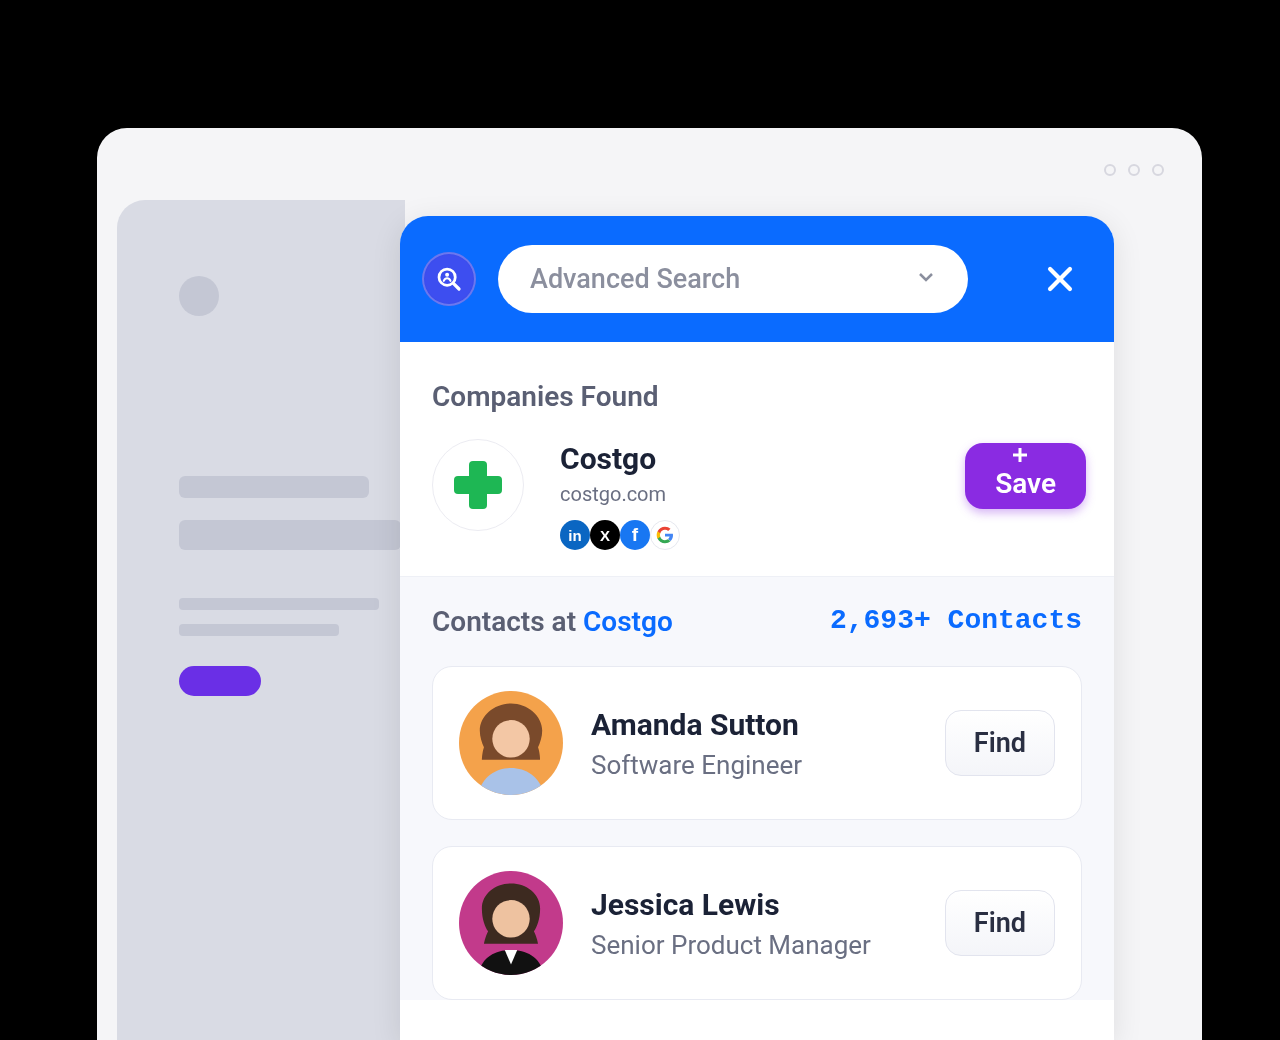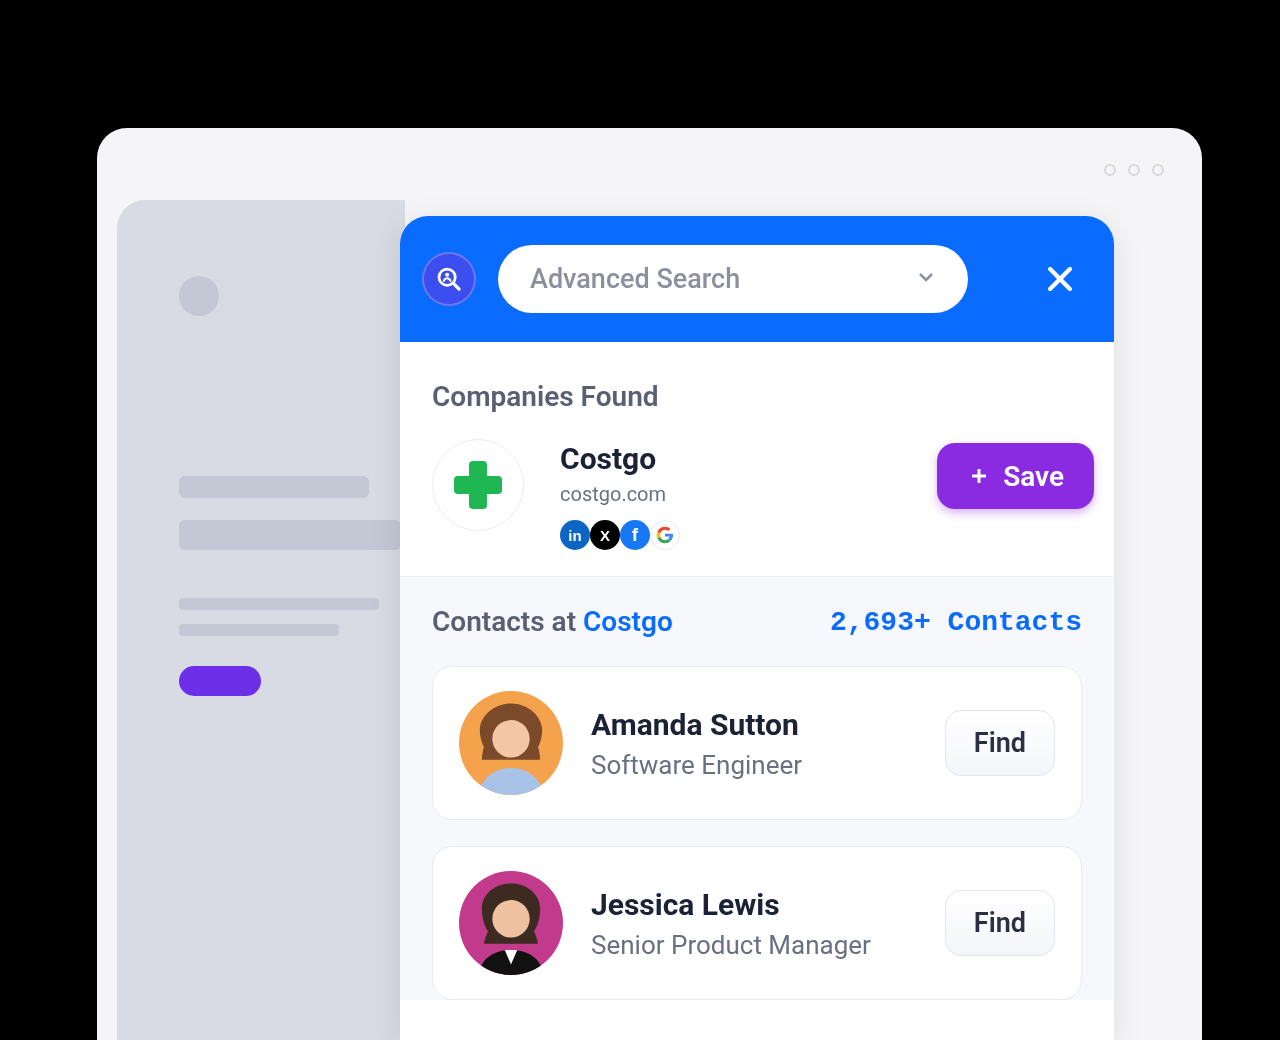--- a/index.html
+++ b/index.html
@@ -95,21 +95,21 @@
   .close-btn {
     margin-left: auto;
     width: 40px; height: 40px;
     display: flex; align-items: center; justify-content: center;
     cursor: pointer;
   }
   .close-btn svg { width: 34px; height: 34px; stroke: #fff; stroke-width: 3; stroke-linecap: round; fill: none; }
 
   
   .section-companies {
-    padding: 38px 20px 26px 32px;
+    padding: 38px 28px 26px 32px;
     border-bottom: 1px solid #eef0f6;
   }
   .section-title {
     font-size: 28px; font-weight: 600; color: #5a5f73;
   }
   .company-row {
     margin-top: 26px;
     display: flex; align-items: flex-start;
   }
   .company-logo {
@@ -148,30 +148,31 @@
     margin-top: 4px;
     height: 66px;
     padding: 0 30px;
     background: #8a2be2;
     color: #fff;
     border-radius: 18px;
     display: flex; align-items: center;
     font-size: 28px; font-weight: 600;
     box-shadow: 0 4px 10px rgba(138,43,226,0.35);
     cursor: pointer;
+    flex-direction: column;
   }
   .save-btn svg { width: 24px; height: 24px; stroke: #fff; stroke-width: 3; fill: none; margin-right: 12px; }
 
   
   .section-contacts {
     background: #f7f8fc;
     padding: 28px 32px 0 32px;
   }
   .contacts-header {
-    display: flex; justify-content: space-between; align-items: flex-end;
+    display: flex; justify-content: space-between; align-items: flex-start;
     margin-bottom: 28px;
   }
   .contacts-title { font-size: 28px; font-weight: 600; color: #5a5f73; }
   .contacts-title .accent { color: #0a6bff; }
   .contacts-count { font-size: 28px; font-weight: 700; color: #0a6bff; font-family: Liberation Mono, monospace; }
 
   .contact-card {
     background: #fff;
     border: 1px solid #e8eaf2;
     border-radius: 20px;

